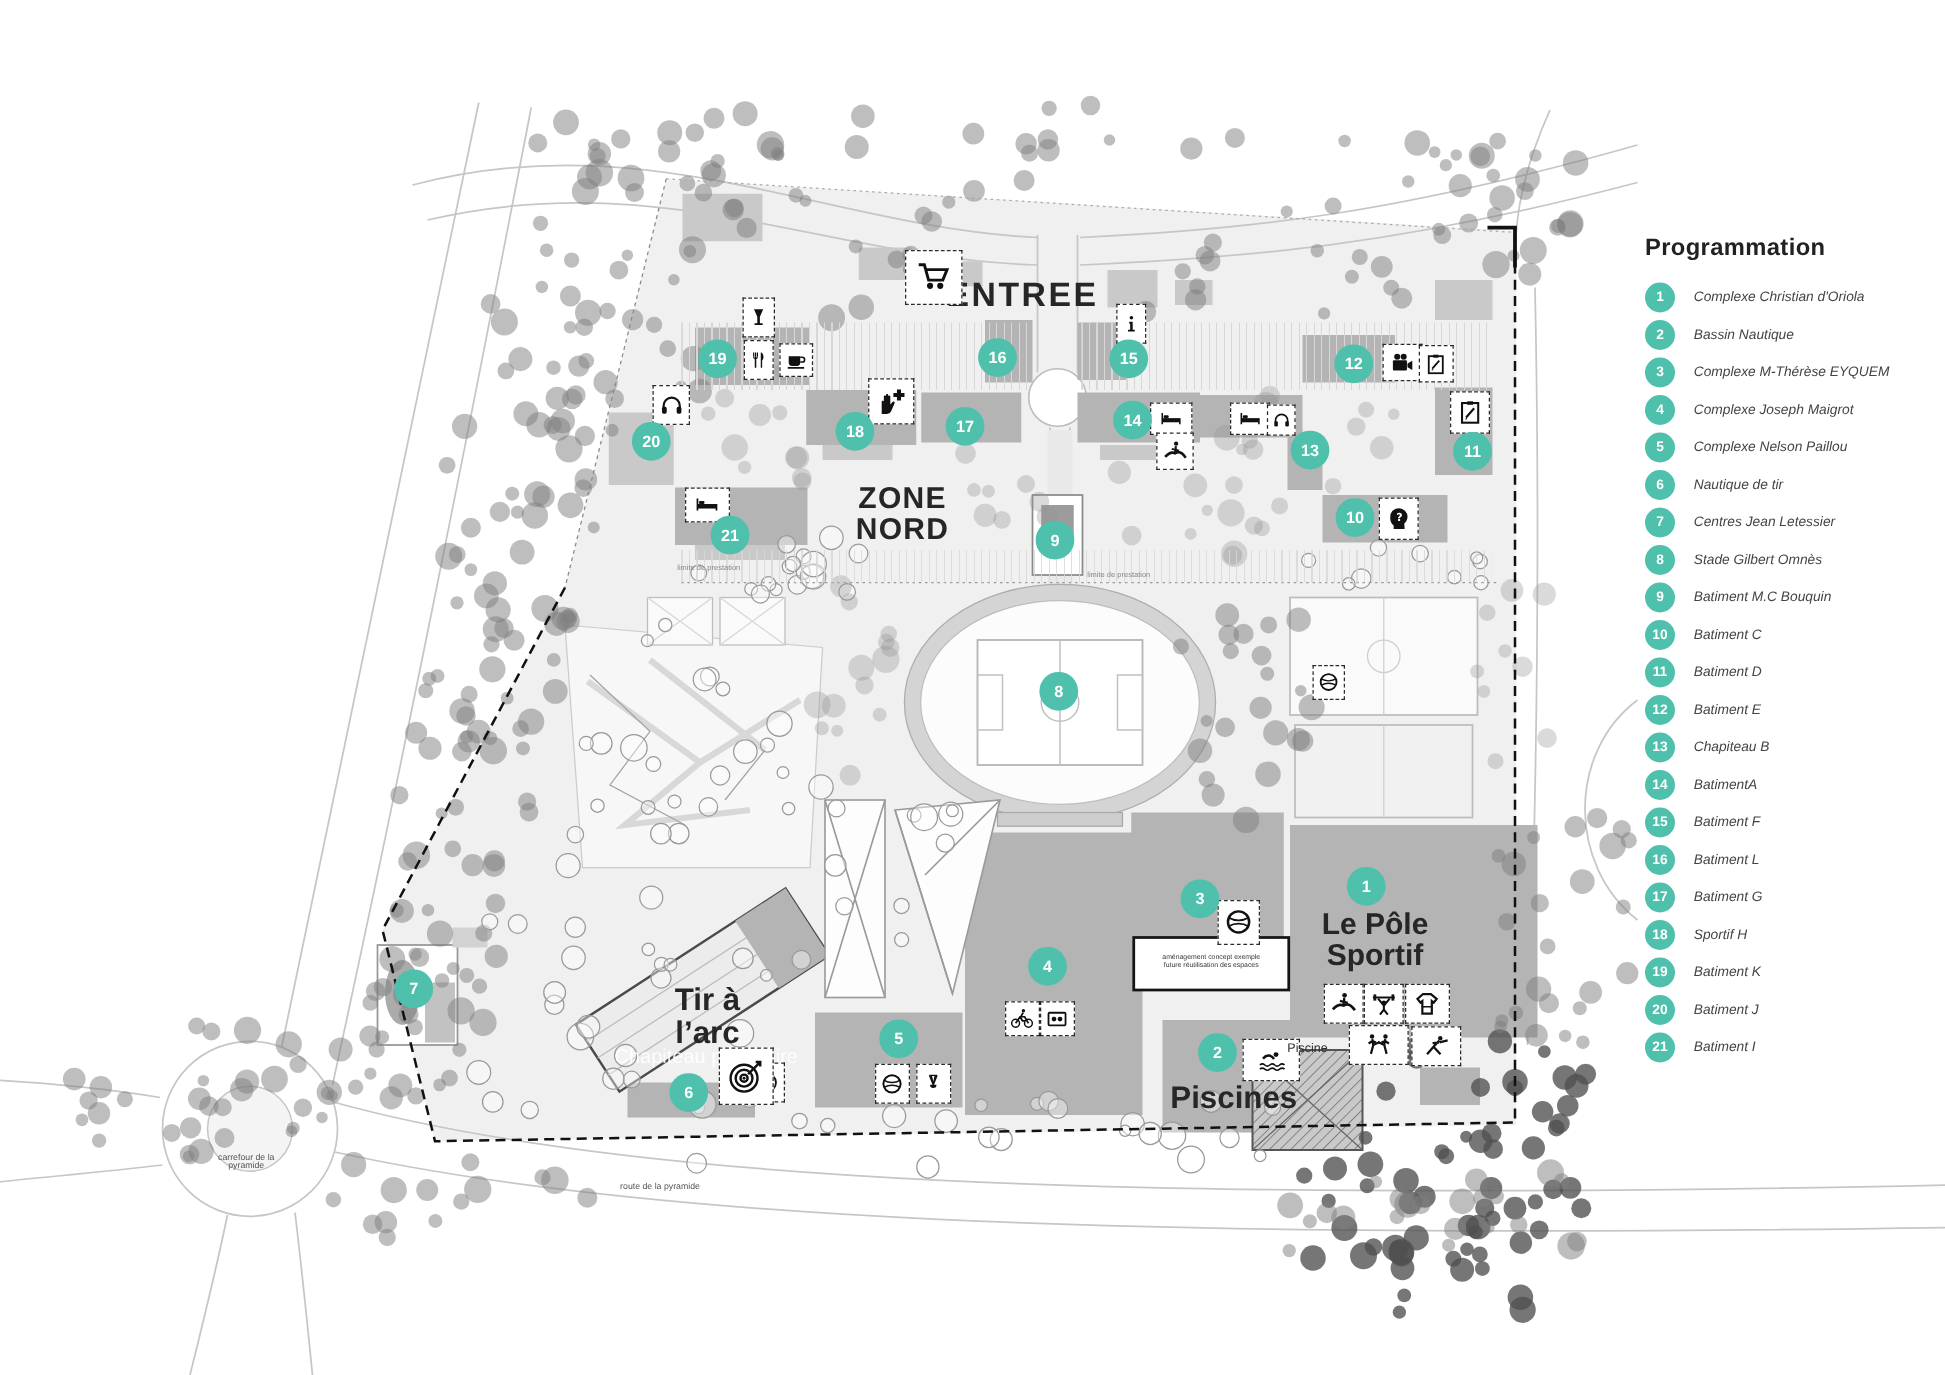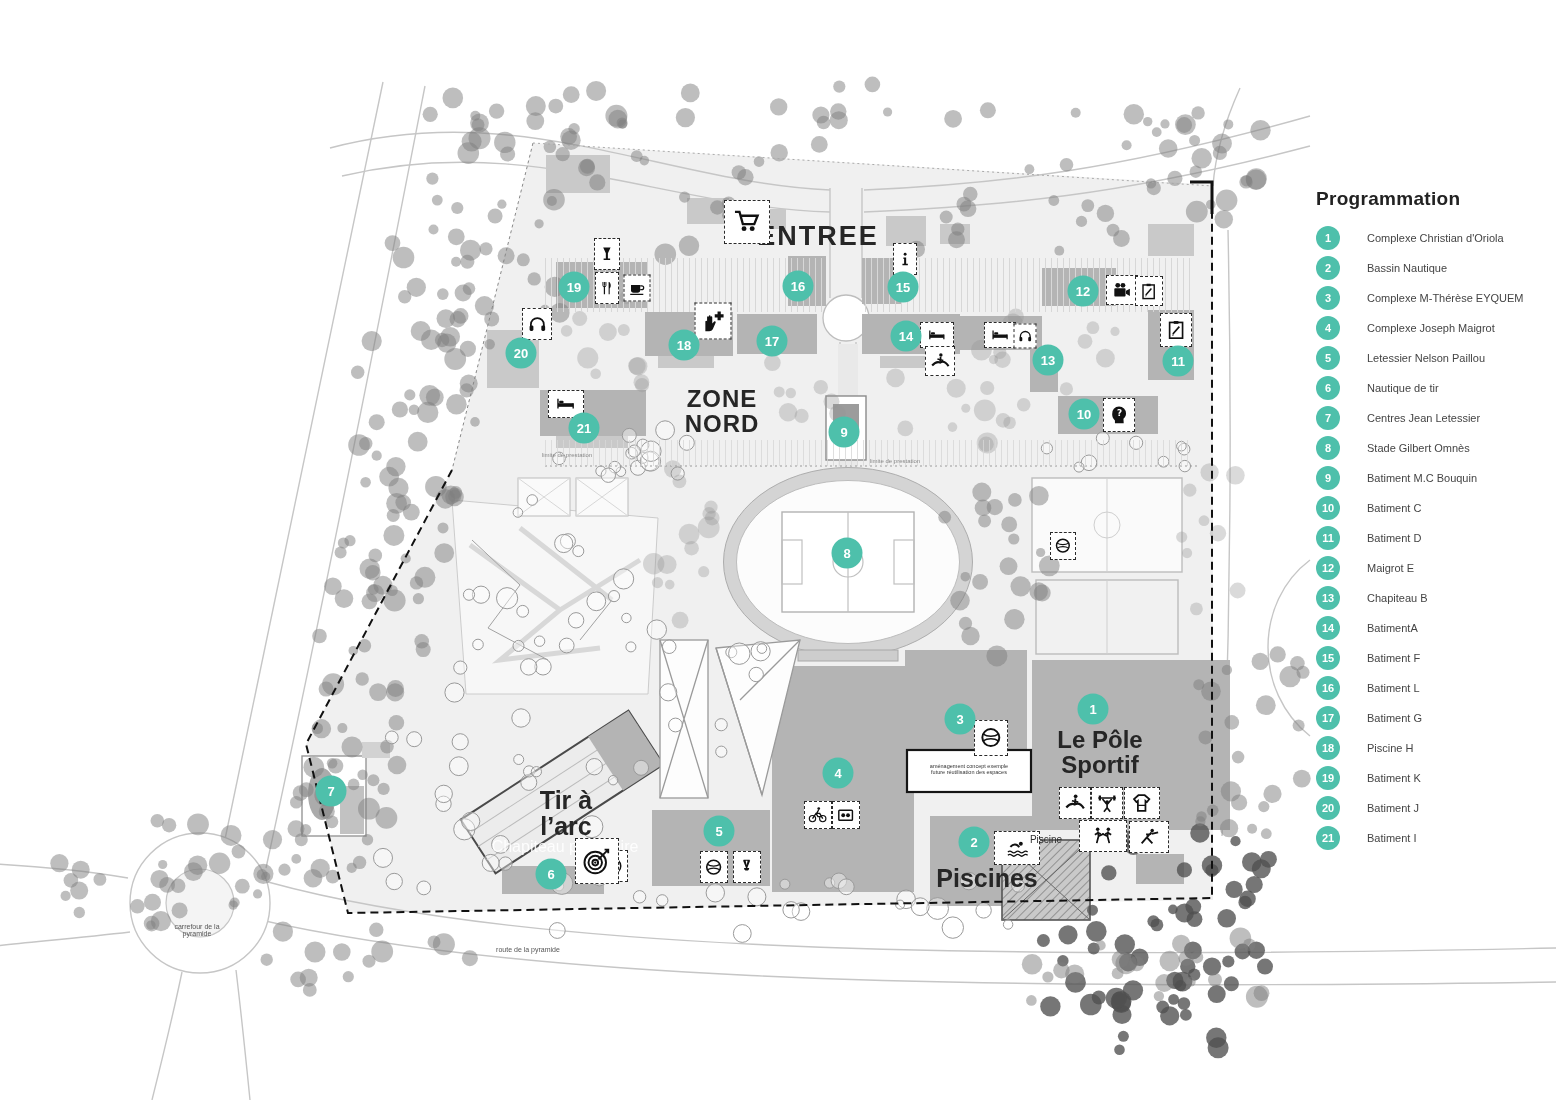--- a/index.html
+++ b/index.html
@@ -13,21 +13,21 @@
             display:flex;align-items:center;justify-content:center;box-sizing:border-box;z-index:3;}
   .icon-box svg{width:74%;height:74%;}
   .marker{position:absolute;width:31px;height:31px;border-radius:50%;background:var(--teal,#4ec0ab);
           color:#fff;font-weight:bold;font-size:13px;display:flex;align-items:center;justify-content:center;
           transform:translate(-50%,-50%);z-index:4;}
   .legend{position:absolute;left:1316px;top:188px;width:240px;z-index:5;}
   .legend-title{font-size:19px;font-weight:700;color:#222;letter-spacing:.3px;margin:0 0 16px 0;}
   .legend-item{display:flex;align-items:center;height:24px;margin-bottom:6px;}
   .legend-num{width:24px;height:24px;border-radius:50%;background:var(--teal,#4ec0ab);color:#fff;
               font-size:11px;font-weight:700;display:flex;align-items:center;justify-content:center;flex:none;}
-  .legend-label{font-size:11px;color:#444;margin-left:27px;white-space:nowrap;}
+  .legend-label{font-style:italic;font-size:11px;color:#444;margin-left:15px;white-space:nowrap;}
   #labels-layer .map-label{z-index:2;}
 </style>
 </head>
 <body>
 
 <div class="canvas">
 
   <svg class="base" width="1556" height="1100" viewBox="0 0 1556 1100">
     <defs>
       <pattern id="hatch" width="6" height="6" patternUnits="userSpaceOnUse" patternTransform="rotate(45)">
@@ -1096,21 +1096,21 @@
         <div class="legend-item">
           <span class="legend-num">3</span>
           <span class="legend-label">Complexe M-Thérèse EYQUEM</span>
         </div>
         <div class="legend-item">
           <span class="legend-num">4</span>
           <span class="legend-label">Complexe Joseph Maigrot</span>
         </div>
         <div class="legend-item">
           <span class="legend-num">5</span>
-          <span class="legend-label">Letessier Nelson Paillou</span>
+          <span class="legend-label">Complexe Nelson Paillou</span>
         </div>
         <div class="legend-item">
           <span class="legend-num">6</span>
           <span class="legend-label">Nautique de tir</span>
         </div>
         <div class="legend-item">
           <span class="legend-num">7</span>
           <span class="legend-label">Centres Jean Letessier</span>
         </div>
         <div class="legend-item">
@@ -1124,21 +1124,21 @@
         <div class="legend-item">
           <span class="legend-num">10</span>
           <span class="legend-label">Batiment C</span>
         </div>
         <div class="legend-item">
           <span class="legend-num">11</span>
           <span class="legend-label">Batiment D</span>
         </div>
         <div class="legend-item">
           <span class="legend-num">12</span>
-          <span class="legend-label">Maigrot E</span>
+          <span class="legend-label">Batiment E</span>
         </div>
         <div class="legend-item">
           <span class="legend-num">13</span>
           <span class="legend-label">Chapiteau B</span>
         </div>
         <div class="legend-item">
           <span class="legend-num">14</span>
           <span class="legend-label">BatimentA</span>
         </div>
         <div class="legend-item">
@@ -1148,21 +1148,21 @@
         <div class="legend-item">
           <span class="legend-num">16</span>
           <span class="legend-label">Batiment L</span>
         </div>
         <div class="legend-item">
           <span class="legend-num">17</span>
           <span class="legend-label">Batiment G</span>
         </div>
         <div class="legend-item">
           <span class="legend-num">18</span>
-          <span class="legend-label">Piscine H</span>
+          <span class="legend-label">Sportif H</span>
         </div>
         <div class="legend-item">
           <span class="legend-num">19</span>
           <span class="legend-label">Batiment K</span>
         </div>
         <div class="legend-item">
           <span class="legend-num">20</span>
           <span class="legend-label">Batiment J</span>
         </div>
         <div class="legend-item">

